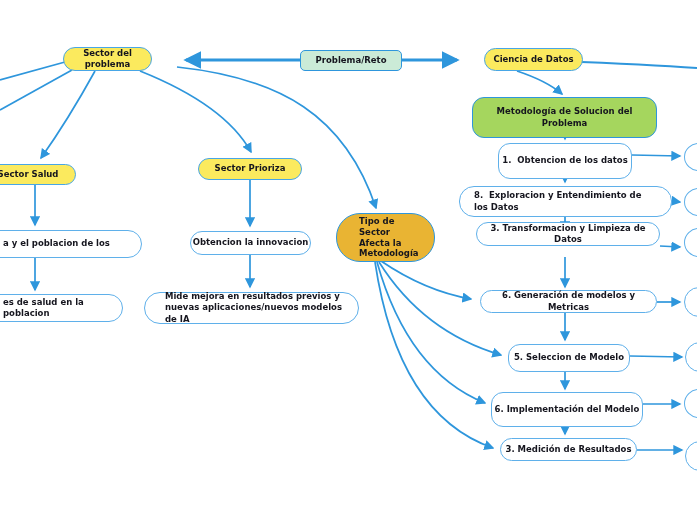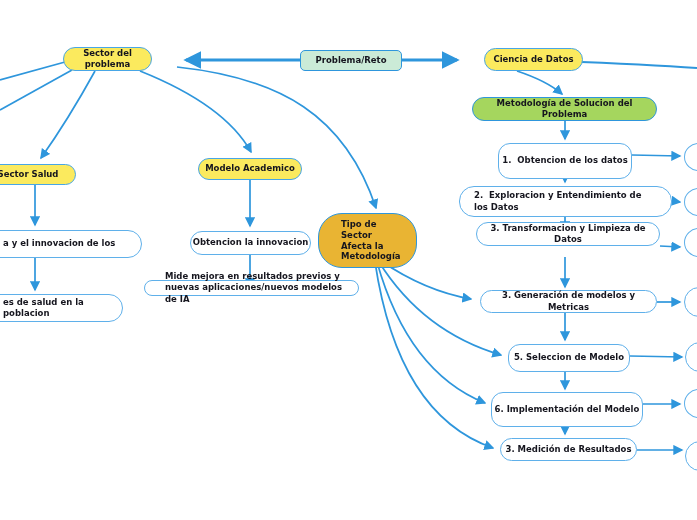--- a/index.html
+++ b/index.html
@@ -91,77 +91,77 @@
 </div>
 
 <div class="node mint r5" style="left:300px;top:50px;width:102px;height:21px">
   <span class="lbl">Problema/Reto</span>
 </div>
 
 <div class="node yellow pill" style="left:484px;top:48px;width:99px;height:23px">
   <span class="lbl">Ciencia de Datos</span>
 </div>
 
-<div class="node green pill" style="left:472px;top:97px;width:185px;height:24px">
+<div class="node green pill" style="left:472px;top:97px;width:185px;height:41px">
   <span class="lbl">Metodología de Solucion del Problema</span>
 </div>
 
 <div class="node pill" style="left:498px;top:143px;width:134px;height:36px">
   <span class="lbl">1.  Obtencion de los datos</span>
 </div>
 
 <div class="node r15 ta-l" style="left:459px;top:186px;width:213px;height:31px;padding:0 14px">
-  <span class="lbl">2.  Exploracion y Entendimiento de los Datos</span>
+  <span class="lbl">8.  Exploracion y Entendimiento de los Datos</span>
 </div>
 
 <div class="node pill" style="left:476px;top:222px;width:184px;height:24px">
   <span class="lbl">3. Transformacion y Limpieza de Datos</span>
 </div>
 
 <div class="node pill" style="left:480px;top:290px;width:177px;height:23px">
-  <span class="lbl">3. Generación de modelos y Metricas</span>
+  <span class="lbl">6. Generación de modelos y Metricas</span>
 </div>
 
 <div class="node pill" style="left:508px;top:344px;width:122px;height:28px">
   <span class="lbl">5. Seleccion de Modelo</span>
 </div>
 
 <div class="node pill" style="left:491px;top:392px;width:152px;height:35px">
   <span class="lbl">6. Implementación del Modelo</span>
 </div>
 
 <div class="node pill" style="left:500px;top:438px;width:137px;height:23px">
   <span class="lbl">3. Medición de Resultados</span>
 </div>
 
 <div class="node yellow pill" style="left:-20px;top:164px;width:96px;height:21px">
   <span class="lbl">Sector Salud</span>
 </div>
 
 <div class="node r14 ta-l" style="left:-75px;top:230px;width:217px;height:28px;padding-left:77px">
-  <span class="lbl">a y el innovacion de los</span>
+  <span class="lbl">a y el poblacion de los</span>
 </div>
 
 <div class="node r14 ta-l" style="left:-70px;top:294px;width:193px;height:28px;padding-left:72px">
   <span class="lbl">es de salud en la poblacion</span>
 </div>
 
 <div class="node yellow pill" style="left:198px;top:158px;width:104px;height:22px">
-  <span class="lbl">Modelo Academico</span>
+  <span class="lbl">Sector Prioriza</span>
 </div>
 
 <div class="node pill" style="left:190px;top:231px;width:121px;height:24px">
   <span class="lbl">Obtencion la innovacion</span>
 </div>
 
-<div class="node r16 ta-l" style="left:144px;top:280px;width:215px;height:16px;padding:0 10px 0 20px">
+<div class="node r16 ta-l" style="left:144px;top:292px;width:215px;height:32px;padding:0 10px 0 20px">
   <span class="lbl">Mide mejora en resultados previos y nuevas aplicaciones/nuevos modelos de IA</span>
 </div>
 
-<div class="node orange r24 ta-l" style="left:318px;top:213px;width:99px;height:55px;padding-left:22px;line-height:1.25">
+<div class="node orange r24 ta-l" style="left:336px;top:213px;width:99px;height:49px;padding-left:22px;line-height:1.25">
   <span class="pre">Tipo de
 Sector
 Afecta la
 Metodología</span>
 </div>
 
 <div class="stub" style="left:684px;top:143px;width:30px;height:28px"></div>
 <div class="stub" style="left:684px;top:188px;width:30px;height:28px"></div>
 <div class="stub" style="left:684px;top:228px;width:30px;height:29px"></div>
 <div class="stub" style="left:684px;top:287px;width:30px;height:30px"></div>

